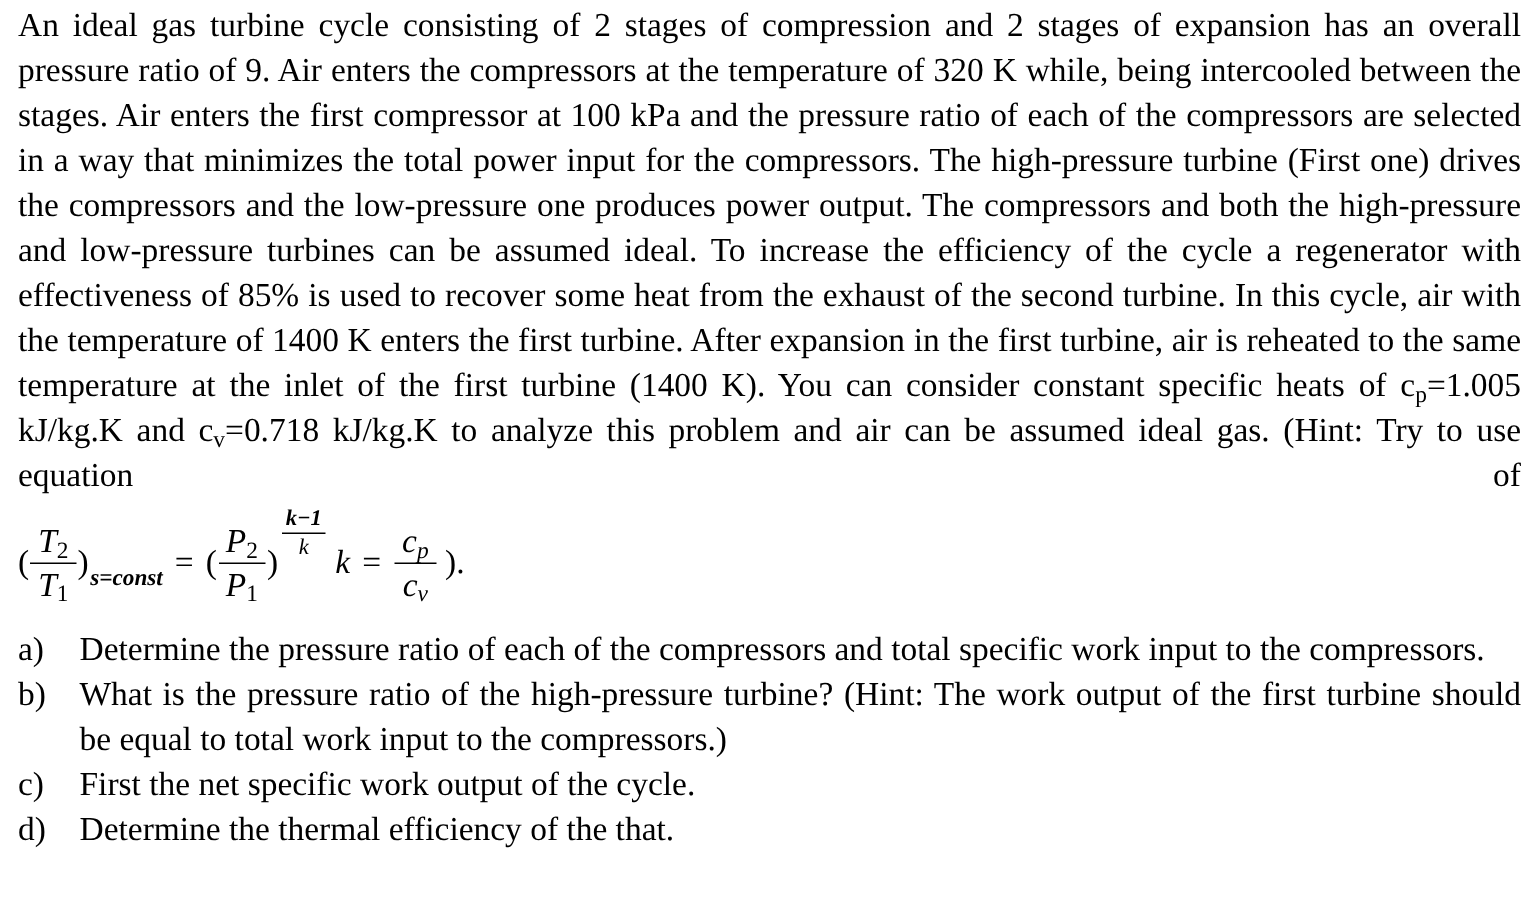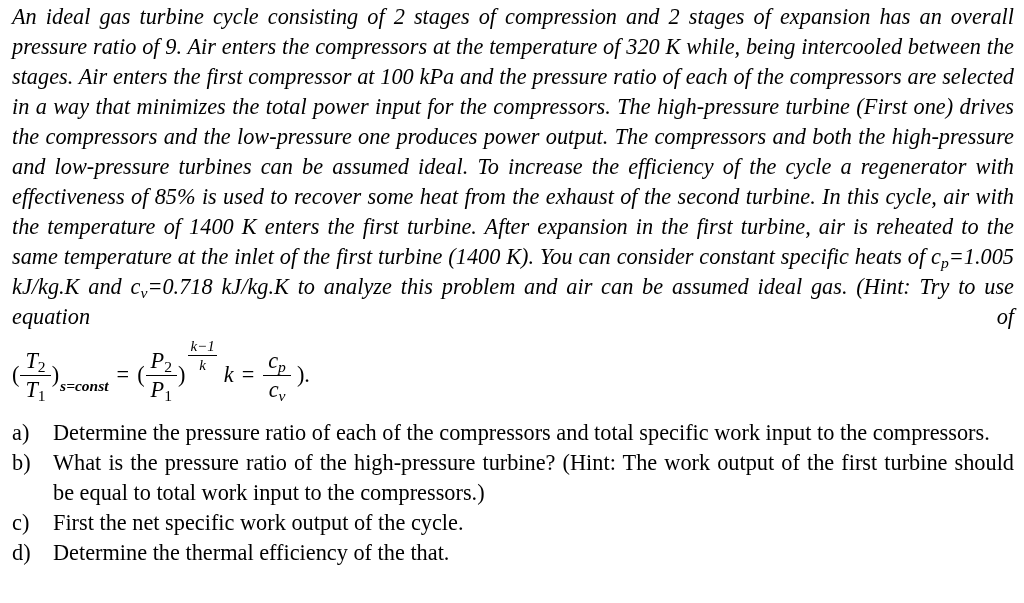--- a/index.html
+++ b/index.html
@@ -5,34 +5,34 @@
   html,body{margin:0;padding:0;}
   body{
     width:1024px;height:603px;overflow:hidden;
     background:#ffffff;color:#000000;
     font-family:"Liberation Serif","DejaVu Serif",serif;
     font-size:22.3px;
   }
   .doc{box-sizing:border-box;width:1024px;padding:2px 10px 0 12px;}
 
   
-  .para{margin:0;line-height:30px;text-align:justify;text-align-last:justify;font-style:italic;}
+  .para{margin:0;line-height:30px;text-align:justify;text-align-last:justify;}
   .psub{font-size:0.7em;vertical-align:-0.25em;line-height:0;}
 
   
   .eqline{height:86px;display:flex;align-items:center;}
   .mrow{display:inline-flex;align-items:center;}
   .it{font-style:italic;}
   .frac{display:inline-block;text-align:center;line-height:26px;margin:0 1px;}
   .fnum{display:block;border-bottom:1.7px solid #000;padding:0 5px 1px;}
   .fden{display:block;padding:1px 5px 0;}
   .cond{font-size:15.5px;font-style:italic;line-height:1;transform:translateY(11px);margin-left:1px;font-weight:bold;}
   .eqequals{margin:0 8px;}
   .expfrac{display:inline-block;font-size:15px;line-height:16px;font-style:italic;text-align:center;transform:translateY(-20px);margin-left:3px;}
-  .expfrac .fnum{border-bottom:1.2px solid #000;padding:0 2px 1px;}
+  .expfrac .fnum{border-bottom:1.2px solid #000;padding:0 2px 1px;font-weight:bold;}
   .expfrac .fden{padding:1px 2px 0;}
   .eqtail{margin-left:15px;white-space:pre;}
   .kgroup{margin-left:7px;}
   .eqclose{margin-left:5px;}
 
   
   .qitem{display:flex;line-height:30px;}
   .qlabel{flex:0 0 41px;}
   .qtext{flex:1;text-align:justify;margin:0;}
 </style>

